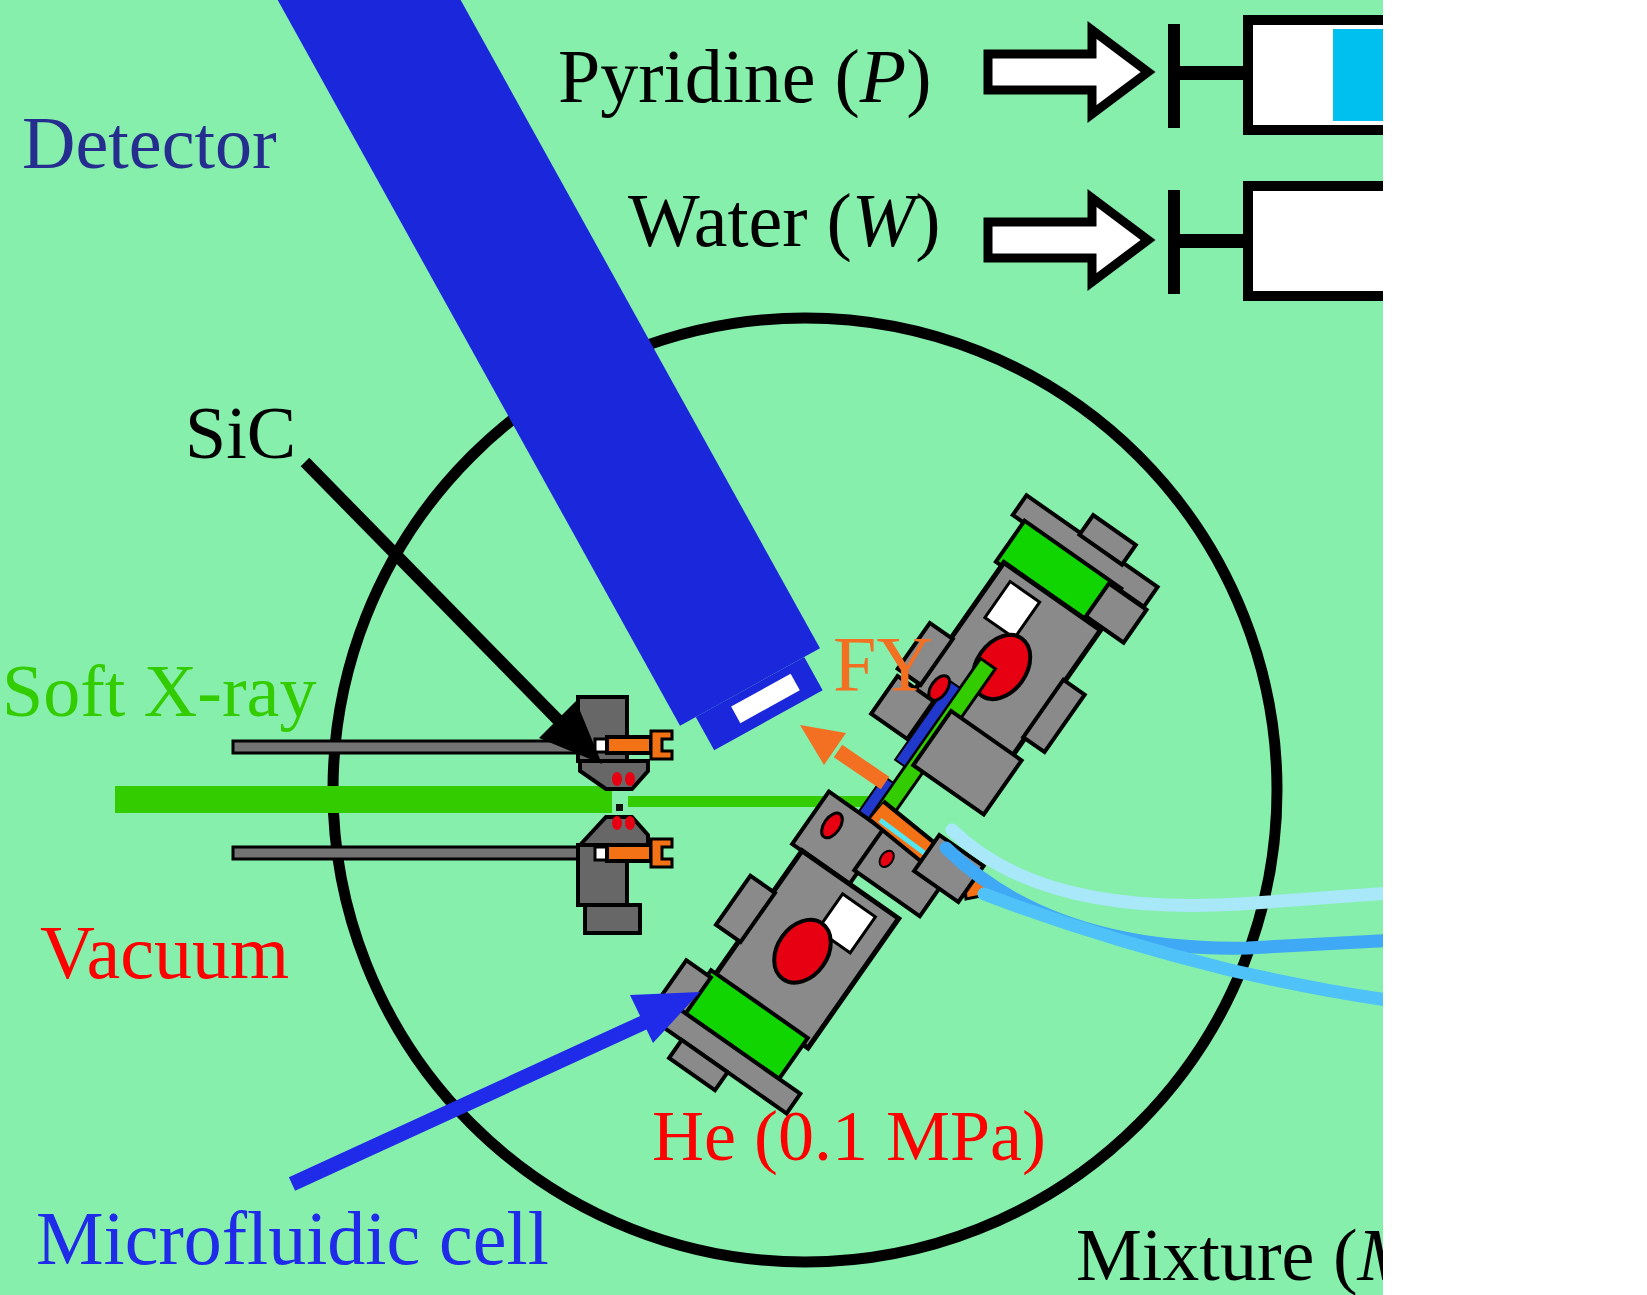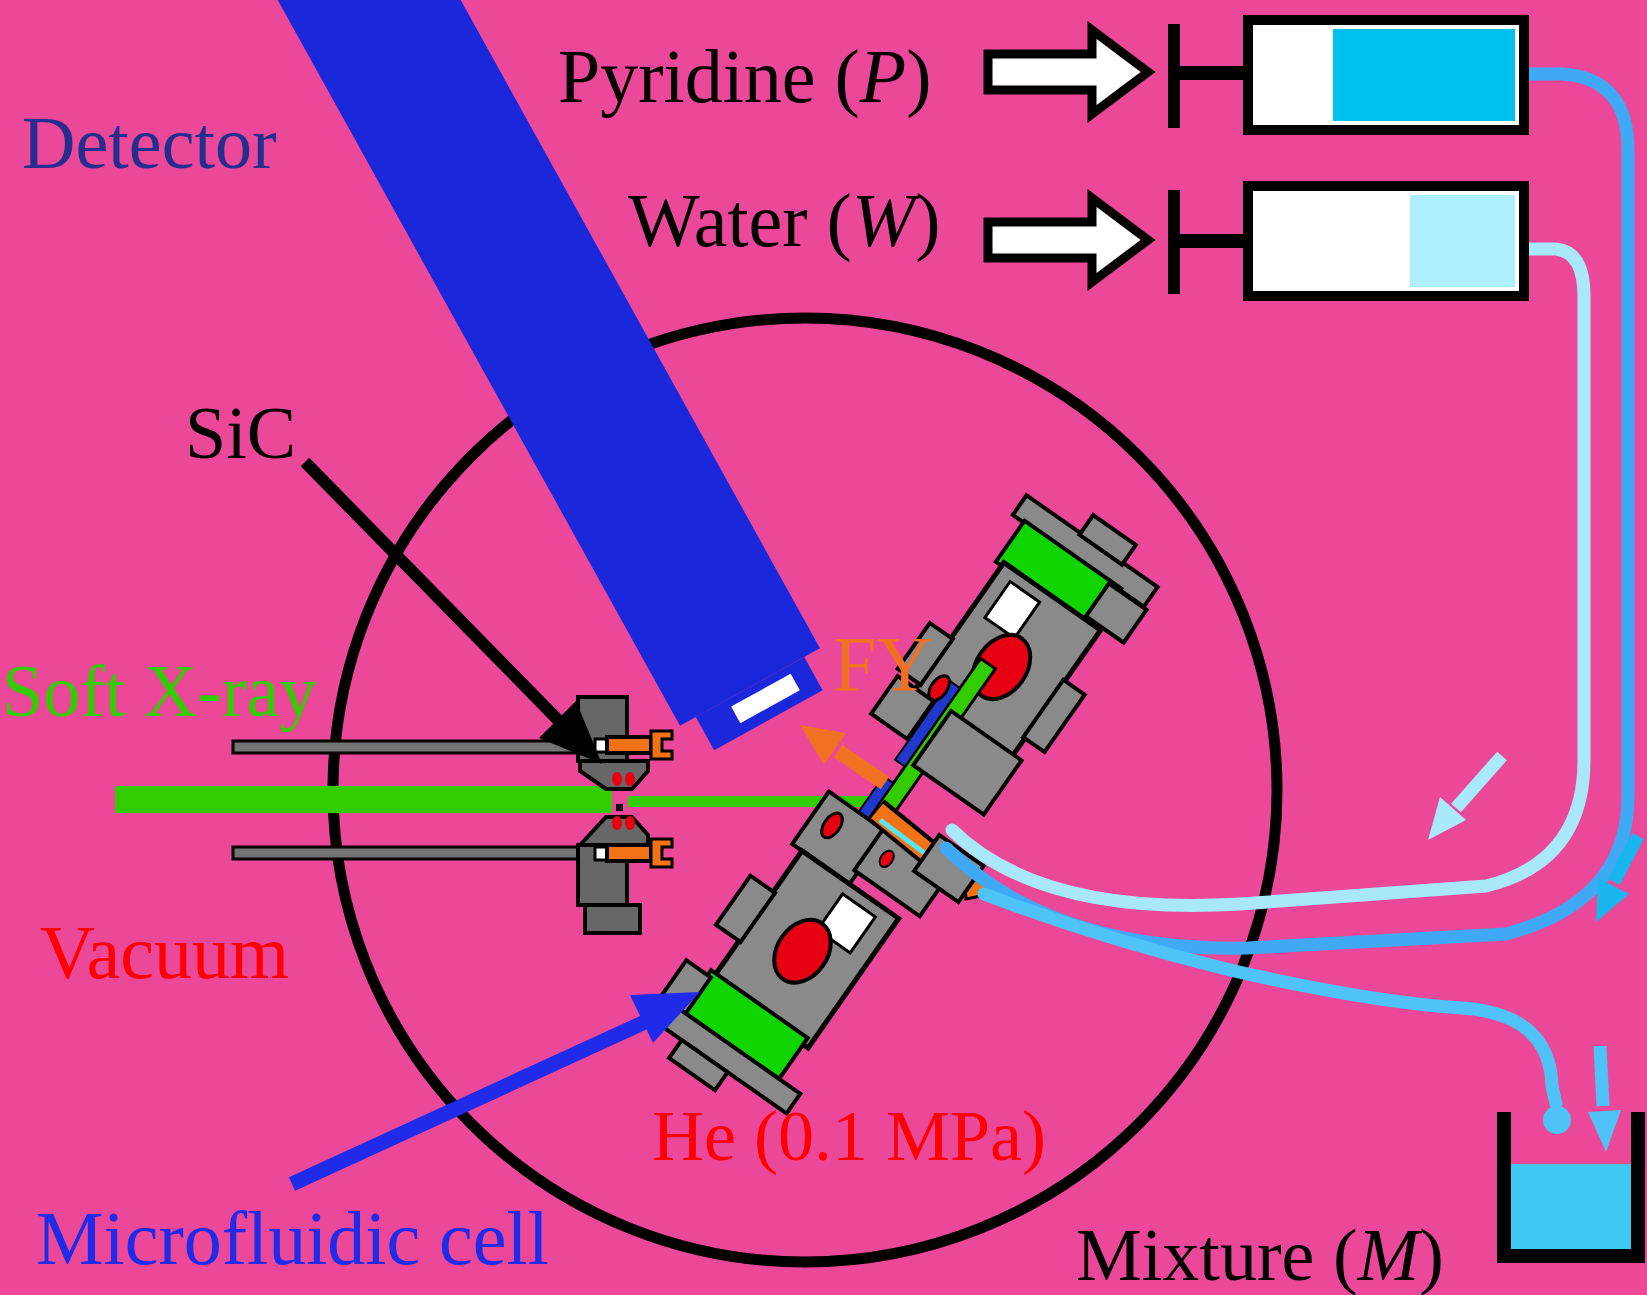--- a/index.html
+++ b/index.html
@@ -1,16 +1,16 @@
 <!DOCTYPE html>
 <html><head>
 <meta charset="utf-8">
 <style>
   html,body{margin:0;padding:0;background:#ffffff;}
-  .stage{position:relative;width:1647px;height:1295px;background:#ec4899;overflow:hidden;}
+  .stage{position:relative;width:1383px;height:1295px;background:#86efac;overflow:hidden;}
   svg{display:block;}
   text{font-family:"Liberation Serif","DejaVu Serif",serif;}
   .it{font-style:italic;}
 </style>
 </head>
 <body>
 
 <div class="stage">
 <svg width="1647" height="1295" viewBox="0 0 1647 1295" xmlns="http://www.w3.org/2000/svg">
 

